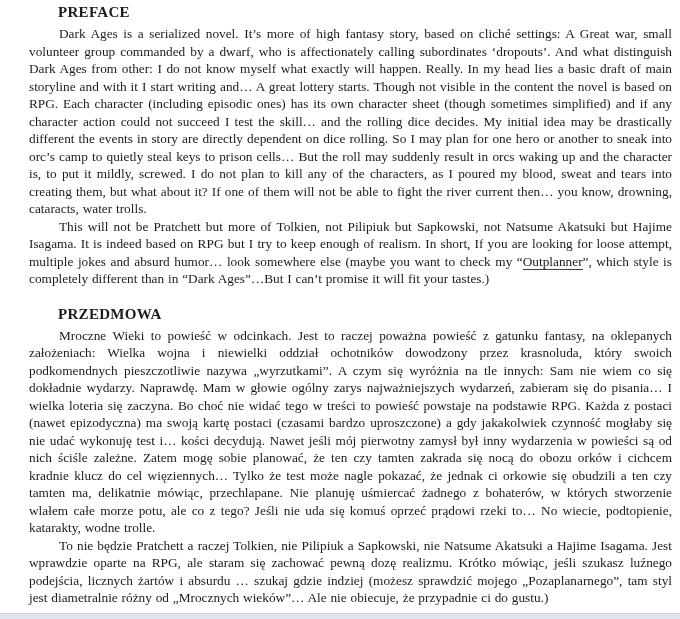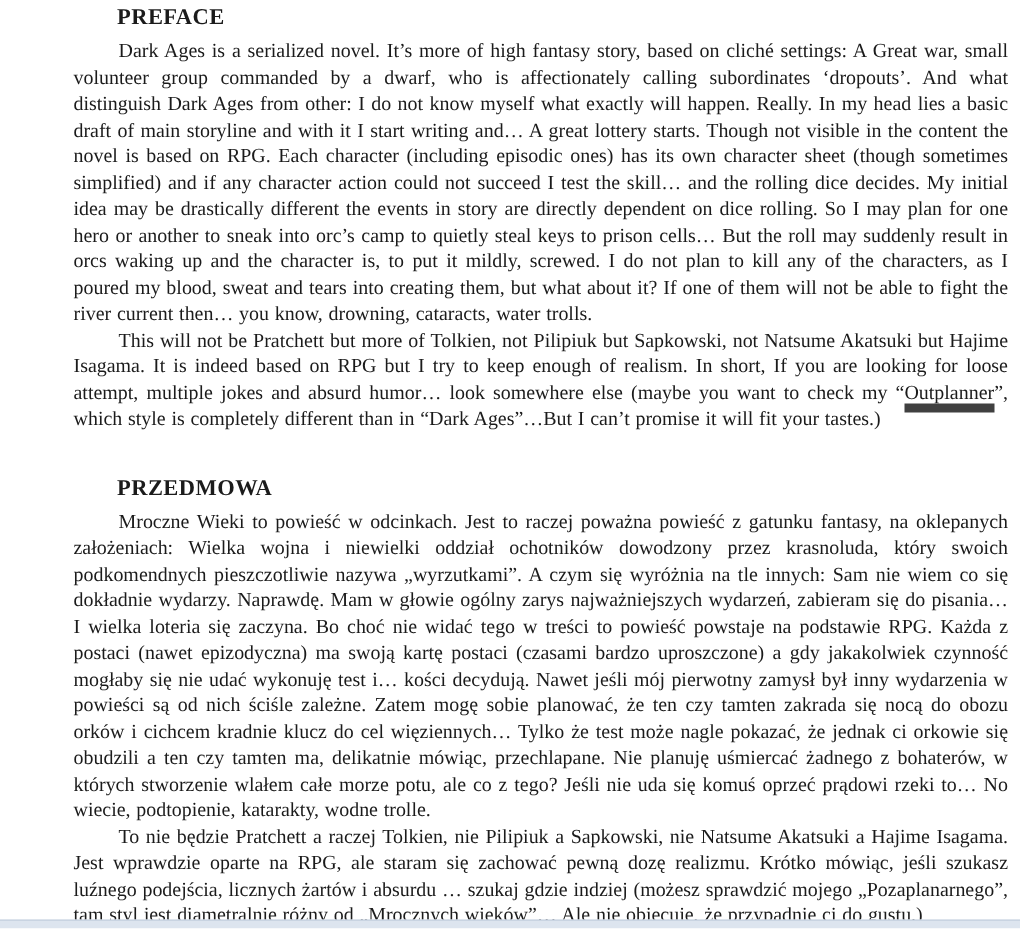--- a/index.html
+++ b/index.html
@@ -9,48 +9,48 @@
   }
   body {
     width: 680px;
     height: 619px;
     overflow: hidden;
     position: relative;
     font-family: "Liberation Serif", serif;
     color: #1b1b1b;
   }
   .page {
-    padding: 4px 8px 0 49px;
+    padding: 4px 8px 0 29px;
   }
   .heading {
     font-size: 15px;
     font-weight: bold;
     letter-spacing: 0.3px;
     margin: 0 0 4px 29px;
   }
   .section-przedmowa .heading {
-    margin-top: 30px;
+    margin-top: 18px;
   }
   .para {
     margin: 0;
     font-size: 13.3px;
     line-height: 17.5px;
     text-align: justify;
     text-indent: 30px;
     word-spacing: 0.5px;
   }
   .spell {
     text-decoration-style: wavy;
     text-decoration-color: #e60000;
     text-decoration-thickness: 1px;
     text-underline-offset: 2px;
     text-decoration-skip-ink: none;
   }
   .link {
-    border-bottom: 6px solid #404040;
+    border-bottom: 1px solid #404040;
   }
   .bottom-strip {
     position: absolute;
     left: 0;
     right: 0;
     bottom: 0;
     height: 5px;
     background: #dde5ef;
     border-top: 1px solid #c9d4e2;
   }

